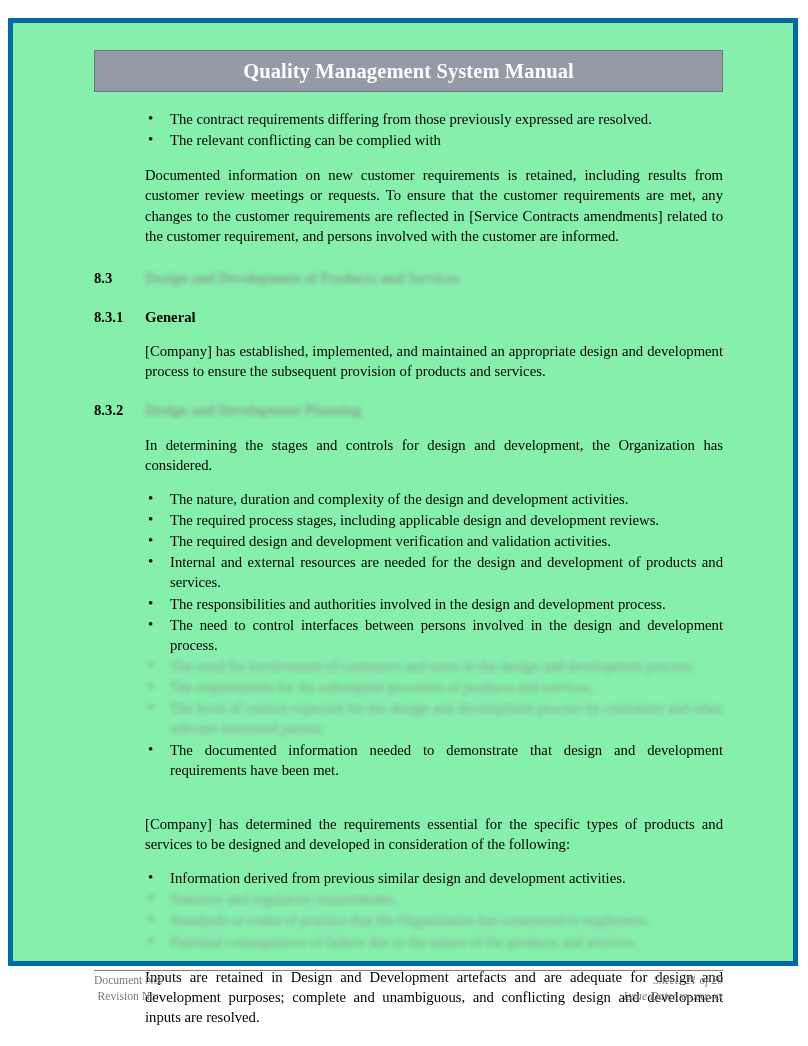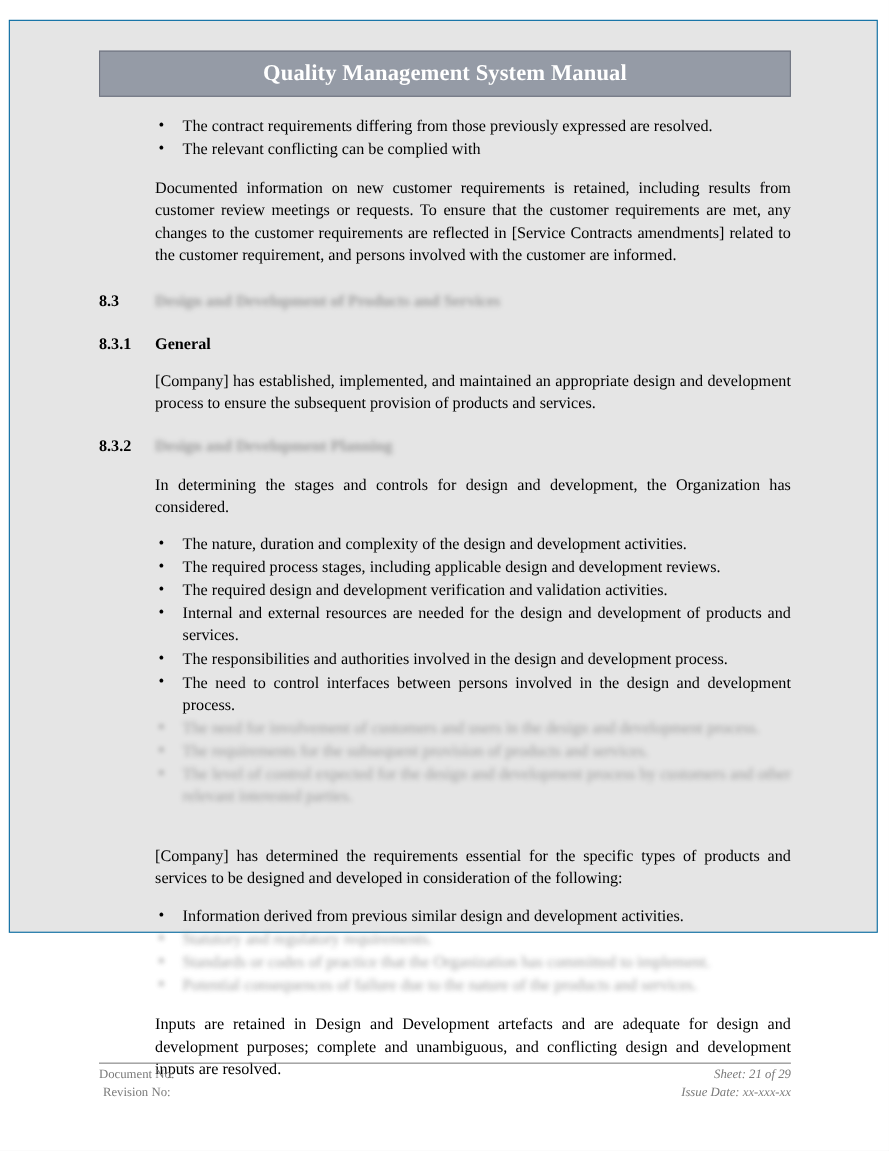--- a/index.html
+++ b/index.html
@@ -13,24 +13,24 @@
     font-family: "Liberation Serif", "DejaVu Serif", serif;
     color: #000000;
     overflow: hidden;
   }
 
   .page {
     position: absolute;
     left: 8px;
     top: 18px;
     width: 790px;
-    height: 830px;
-    border: 1px solid #0369a1;
+    height: 948px;
+    border: 5px solid #0369a1;
     box-sizing: border-box;
-    background: #e5e5e5;
+    background: #86efac;
   }
 
   .content {
     position: absolute;
     left: 81px;   
     top: 27px;    
     width: 629px;
   }
 
   
@@ -194,20 +194,21 @@
       <ul class="bullets justified">
         <li>The nature, duration and complexity of the design and development activities.</li>
         <li>The required process stages, including applicable design and development reviews.</li>
         <li>The required design and development verification and validation activities.</li>
         <li>Internal and external resources are needed for the design and development of products and services.</li>
         <li>The responsibilities and authorities involved in the design and development process.</li>
         <li>The need to control interfaces between persons involved in the design and development process.</li>
         <li class="blurred-li">The need for involvement of customers and users in the design and development process.</li>
         <li class="blurred-li">The requirements for the subsequent provision of products and services.</li>
         <li class="blurred-li">The level of control expected for the design and development process by customers and other relevant interested parties.</li>
+        <li>The documented information needed to demonstrate that design and development requirements have been met.</li>
       </ul>
 
       <div class="gap-lg"></div>
 
 
       <div class="gap-md"></div>
 
       <p class="para">[Company] has determined the requirements essential for the specific types of products and services to be designed and developed in consideration of the following:</p>
 
       <div class="gap-md"></div>

